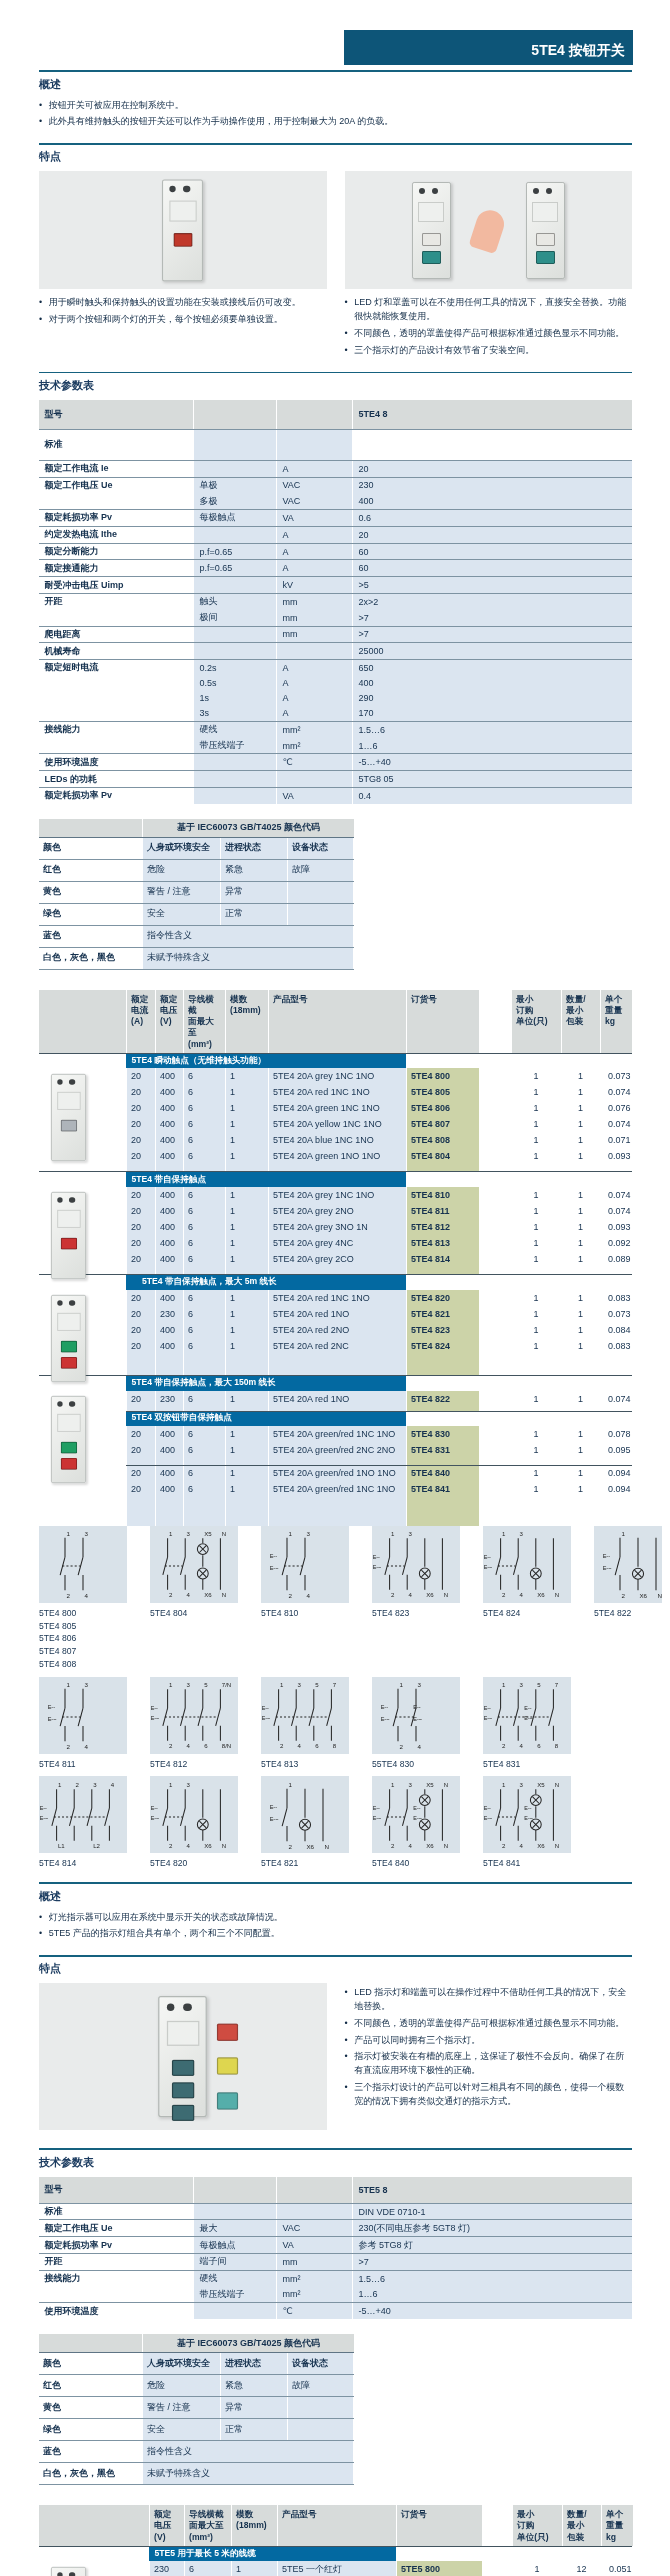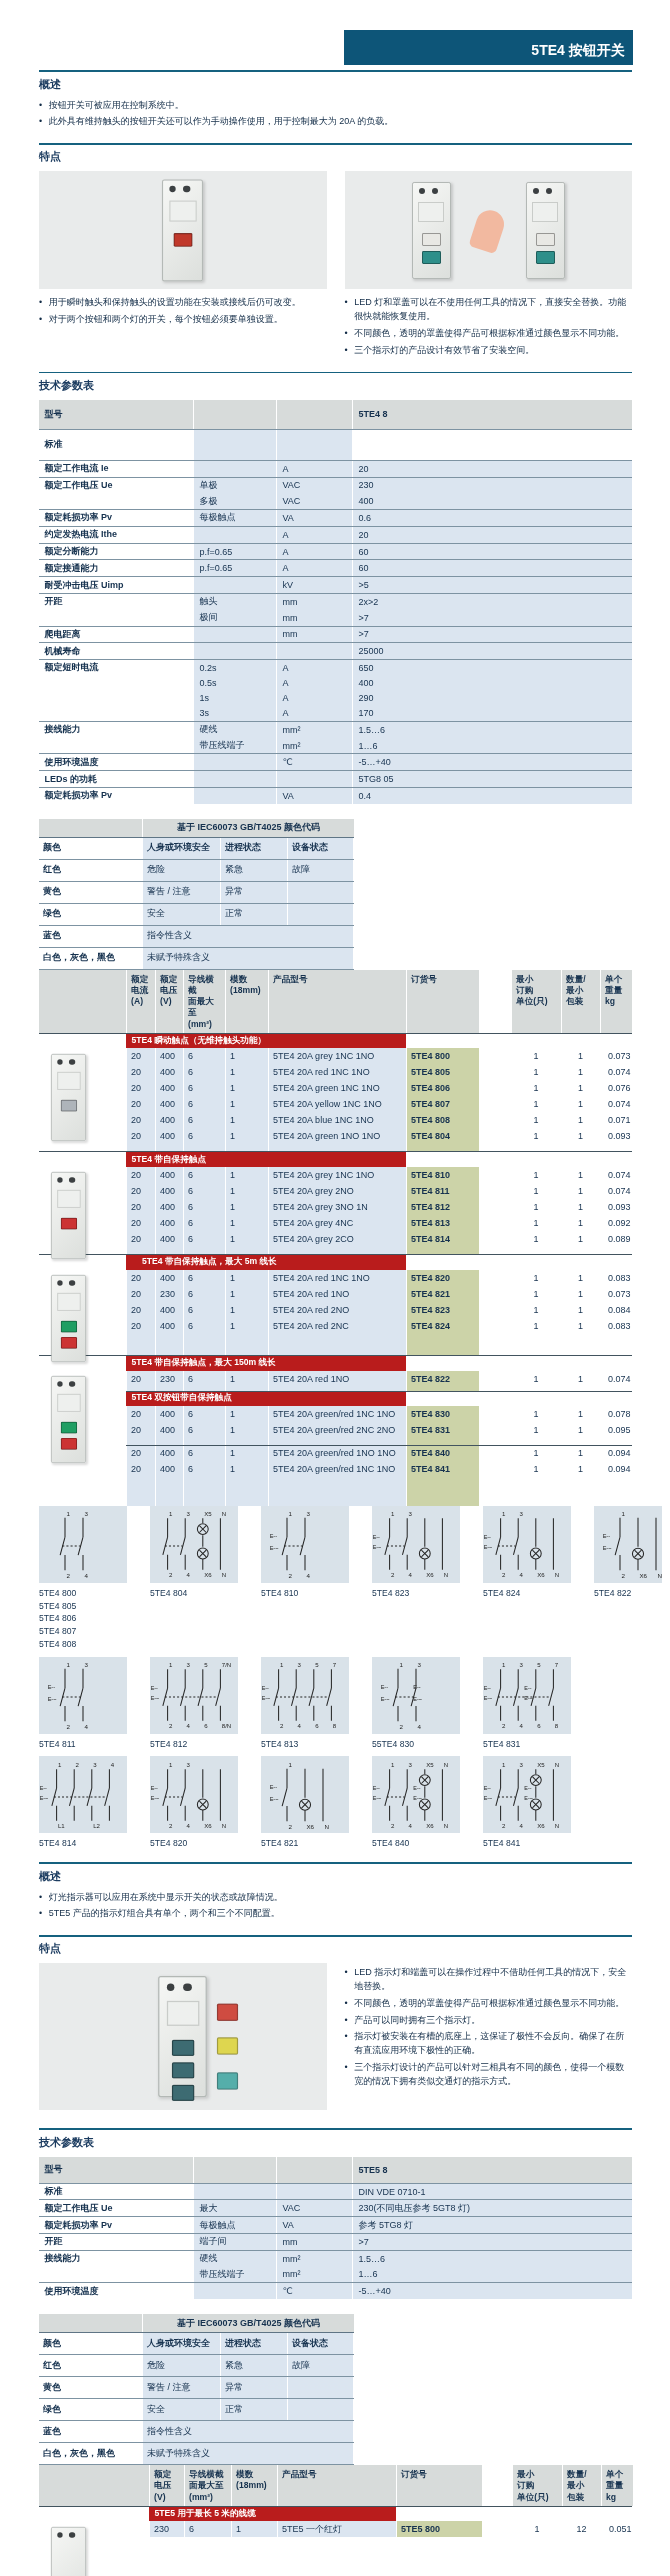--- a/index.html
+++ b/index.html
@@ -42,31 +42,31 @@
   .ctab{width:315px;margin-top:15px;font-size:9px;}
   .ct-head{display:grid;grid-template-columns:103px 212px;border-bottom:0.7px solid #5f7585;}
   .ct-head .h{background:#d7dbda;height:18px;}
   .ct-head .h2{display:flex;align-items:center;justify-content:center;font-weight:bold;border-left:1.4px solid #fff;}
   .ct-row{display:grid;grid-template-columns:103px 78px 67px 66px;border-bottom:0.7px solid #7d93a2;min-height:21px;align-items:stretch;}
   .ct-row .c{padding:3.5px 4.1px;box-sizing:border-box;}
   .ct-row .c.blue{background:#dbe5f0;border-left:1.4px solid #fff;}
   .ct-row .c.span3{grid-column:2/5;}
   .ct-row .c.lab{font-weight:bold;}
   
-  .otab{margin-top:0;font-size:9px;}
+  .otab{margin-top:20px;font-size:9px;}
   .o-head{display:grid;align-items:stretch;}
   .o-head .hc{background:#d7dbda;border-left:1.4px solid #fff;padding:4.1px 2.8px 2.8px 4.1px;box-sizing:border-box;
               font-size:8.6px;font-weight:bold;white-space:pre-line;line-height:1.3;color:#16324f;}
   .o-head .hc:first-child{border-left:none;}
   .o-head .hc.gap{background:#fff;}
   .o-group{position:relative;border-top:1.4px solid #42545f;}
   .o-group.partial{border-top:none;}
   .o-group.partial::before{content:"";position:absolute;left:87px;right:0;top:0;height:1.4px;background:#42545f;}
   .o-bar{display:grid;align-items:stretch;}
-  .o-bar .bar{background:#b91c1c;color:#fff;font-weight:bold;font-size:8.6px;display:flex;align-items:center;
+  .o-bar .bar{background:#0369a1;color:#fff;font-weight:bold;font-size:8.6px;display:flex;align-items:center;
               padding:1.4px 5.5px;box-sizing:border-box;}
   .o-row{display:grid;align-items:stretch;min-height:16px;}
   .o-row .dc{background:#dbe5f0;border-left:1.4px solid #fff;padding:1.4px 4.1px;box-sizing:border-box;display:flex;align-items:center;}
   .o-row .oc{background:#ccd3a8;border-left:1.4px solid #fff;padding:1.4px 4.1px;font-weight:bold;display:flex;align-items:center;}
   .o-row .tc{background:#fff;padding:1.4px 4.1px;display:flex;align-items:center;justify-content:center;}
   .o-row .tc.wt{justify-content:flex-end;padding-right:1.4px;}
   .o-row .pc,.o-row .gp{background:#fff;}
   .gphoto{position:absolute;left:9.7px;top:15px;z-index:2;}
   
   .wrow{display:flex;gap:23px;margin-bottom:5.5px;}

